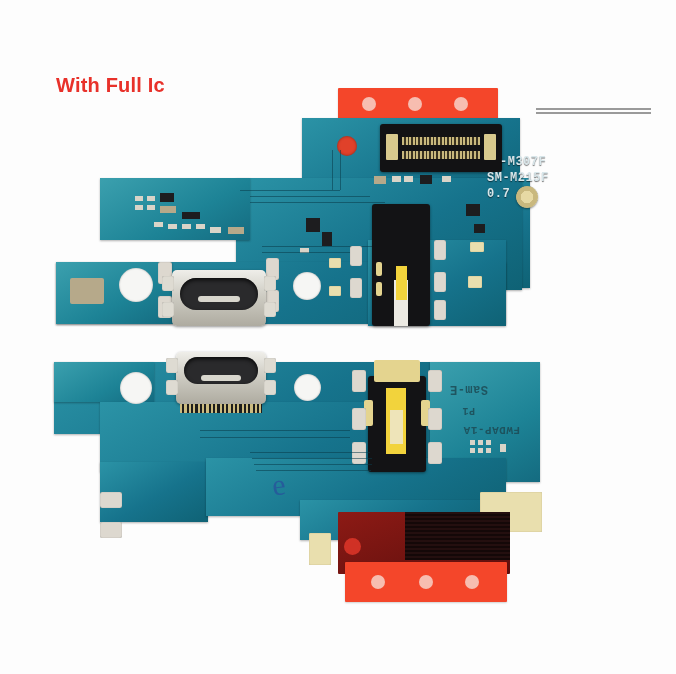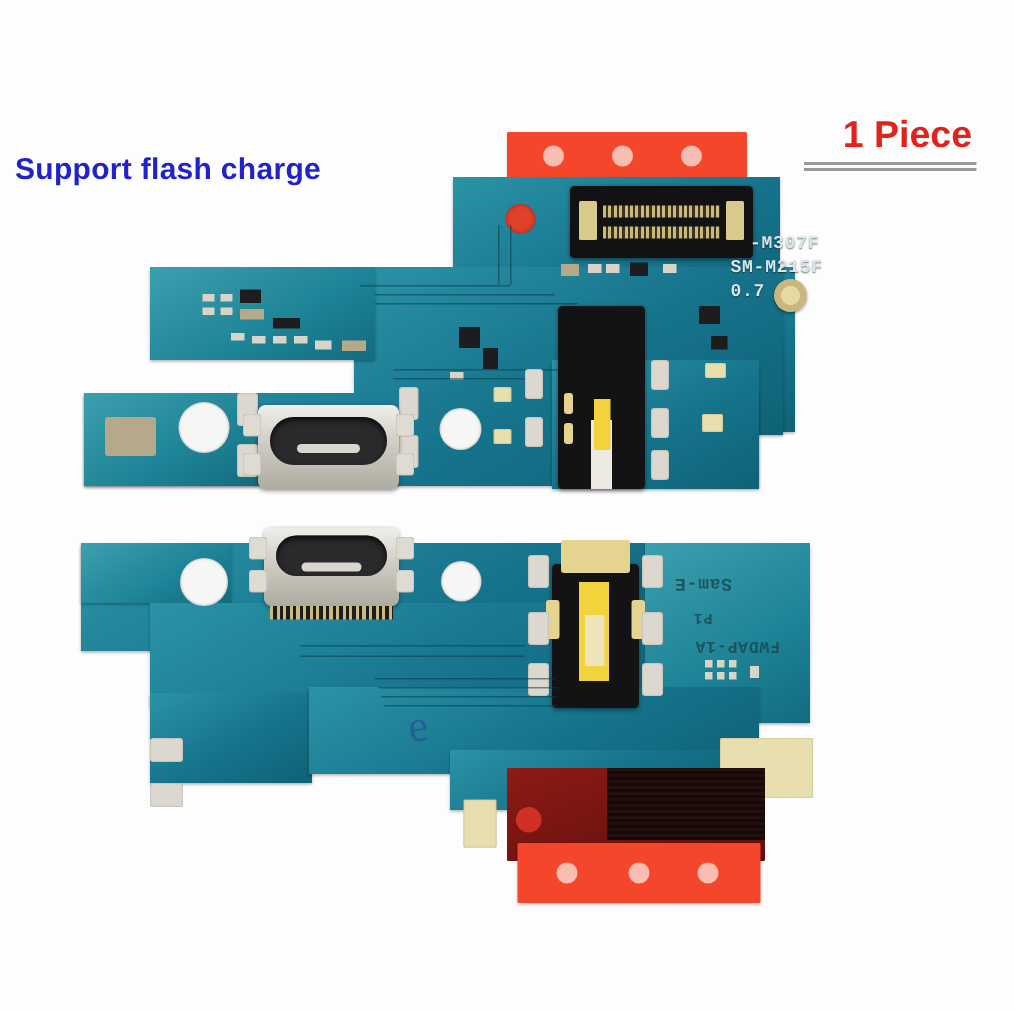--- a/index.html
+++ b/index.html
@@ -78,22 +78,21 @@
              text-shadow:none;opacity:.85;}
 
   .penmark{position:absolute;color:#2b3f9e;font-size:30px;opacity:.55;
            font-family:"Liberation Serif",serif;transform:rotate(-8deg);}
 </style>
 </head>
 <body>
 
 <div id="stage">
 
-  <div class="promo" id="promo-line2">Support flash charge</div>
-  <div id="qty">1 Piece</div>
+  <div class="promo" id="promo-line1">With Full Ic</div>
   <div id="qty-rule">
     <i></i>
       <i></i>
   </div>
 
   <div class="board" id="board-top">
 
     <div class="tape-orange" style="left:338px;top:88px;width:160px;height:32px;">
       <div class="dot" style="left:24px;"></div>
       <div class="dot" style="left:70px;"></div>

